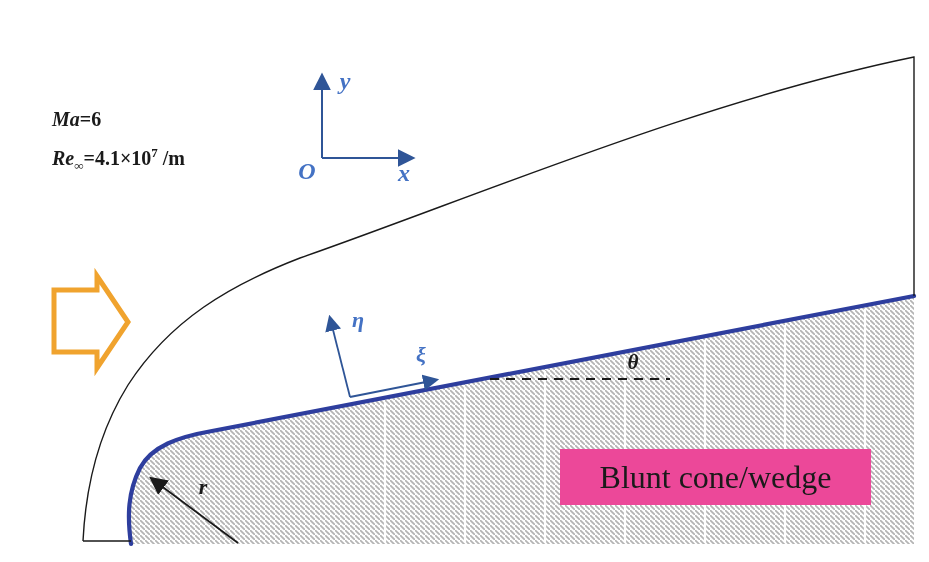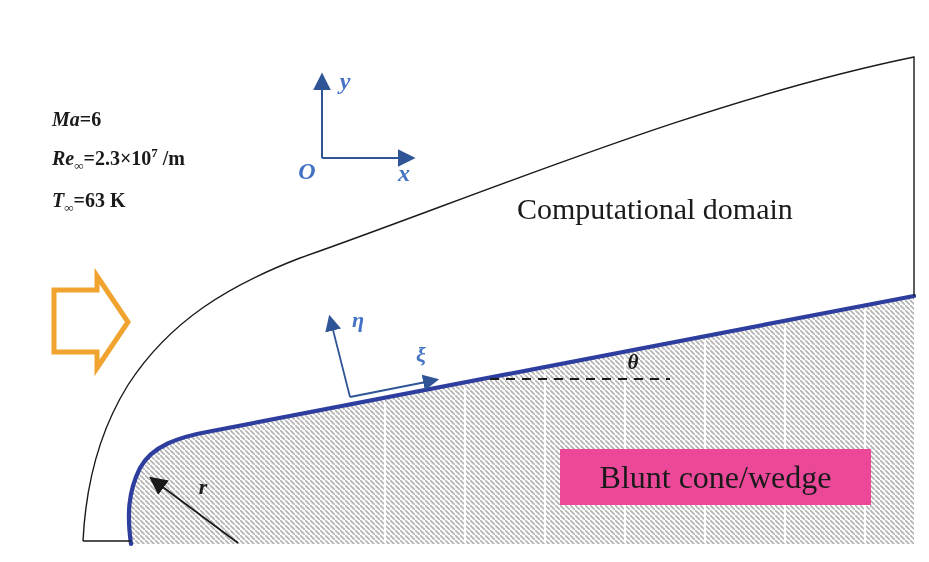--- a/index.html
+++ b/index.html
@@ -81,25 +81,23 @@
     <g>
       <line class="axis-xieta" x1="350" y1="397" x2="330" y2="318" marker-end="url(#arr-blue)"></line>
       <line class="axis-xieta" x1="350" y1="397" x2="436" y2="380" marker-end="url(#arr-blue)"></line>
     </g>
 
     <polygon class="flow-arrow" points="54,290 97,290 97,276 128,322 97,368 97,352 54,352"></polygon>
   </svg>
 
   <div class="lbl cond">
     <div><i>Ma</i><span>=6</span></div>
-    <div><i>Re</i><sub>∞</sub><span>=2.3×10</span><sup>7</sup><span> /m</span></div>
-    <div><i>T</i><sub>∞</sub><span>=63 K</span></div>
+    <div><i>Re</i><sub>∞</sub><span>=4.1×10</span><sup>7</sup><span> /m</span></div>
   </div>
 
-  <div class="lbl title">Computational domain</div>
   <div class="lbl bodybox">Blunt cone/wedge</div>
 
   <div class="lbl greek-black ctr" style="left:633px;top:362px;font-size:21px;">θ</div>
   <div class="lbl greek-black ctr" style="left:203px;top:487px;font-size:22px;">r</div>
   <div class="lbl greek-blue ctr" style="left:358px;top:320px;font-size:22px;">η</div>
   <div class="lbl greek-blue ctr" style="left:421px;top:355px;font-size:22px;">ξ</div>
   <div class="lbl greek-blue ctr" style="left:345px;top:81px;font-size:24px;">y</div>
   <div class="lbl greek-blue ctr" style="left:404px;top:173px;font-size:24px;">x</div>
   <div class="lbl greek-blue ctr" style="left:307px;top:171px;font-size:24px;">O</div>
 

